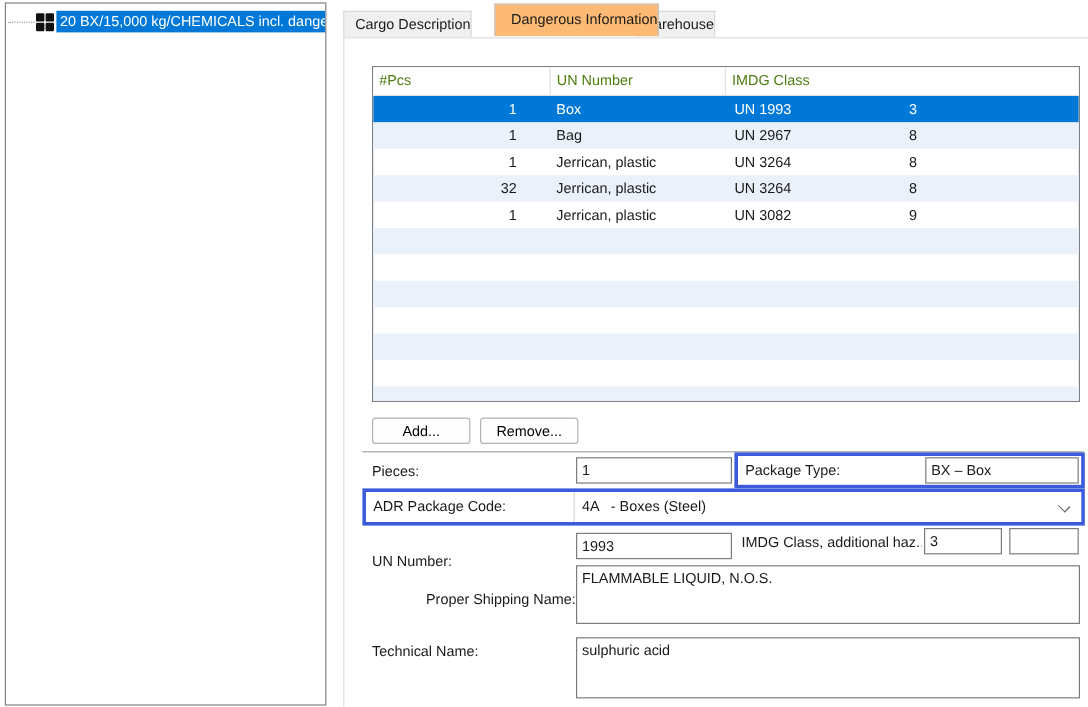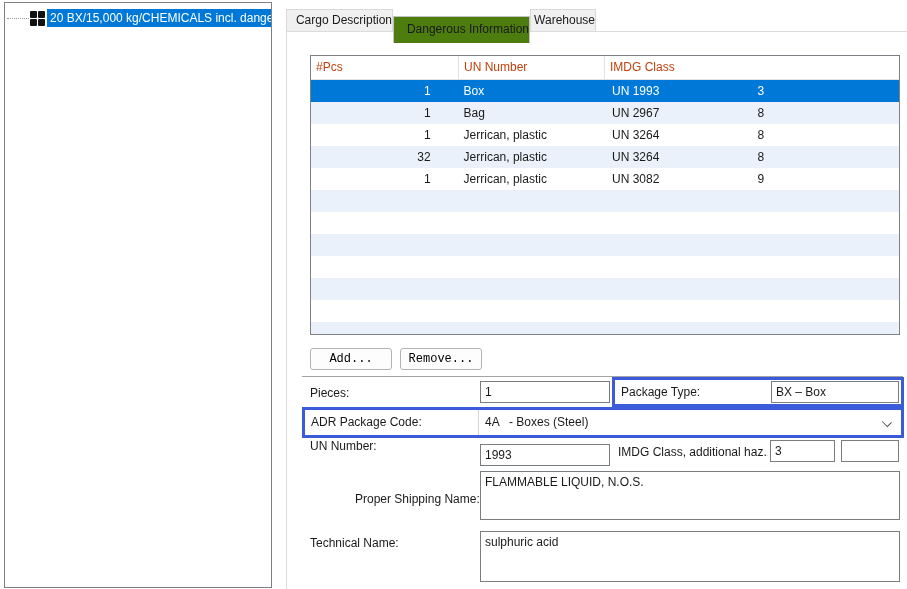--- a/index.html
+++ b/index.html
@@ -16,47 +16,47 @@
               display: grid; grid-template-columns: 7px 7px; grid-template-rows: 7px 7px;
               gap: 1px; align-content: center; justify-content: center; }
   .pkg-icon span { background: #111; border-radius: 1px; }
   .tree-label { background: #0078d7; color: #fff; padding: 2px 3px; white-space: nowrap;
                 overflow: hidden; flex: 1 1 auto; }
 
   
   .tab { position: absolute; text-align: right; cursor: default; }
   .tab.inactive { top: 9px; height: 22px; line-height: 21px; background: #f0f0f0;
                   border: 1px solid #d9d9d9; border-bottom: none; z-index: 1; }
-  .tab.active { top: 16px; height: 27px; line-height: 25px; background: #4d7c0f;
-                border: 1px solid #c3c3c3; border-bottom: none; z-index: 3; }
+  .tab.active { top: 3px; height: 27px; line-height: 25px; background: #fdba74;
+                border: 1px solid #c3c3c3; border-bottom: none; z-index: 3; margin-left: 19px; }
   .tab-cargo { left: 286px; width: 107px; }
   .tab-dangerous { left: 393px; width: 137px; }
   .tab-warehouse { left: 530px; width: 66px; }
   .tab-page { position: absolute; left: 286px; top: 31px; width: 621px; height: 558px;
               border-left: 1px solid #dcdcdc; border-top: 1px solid #dcdcdc;
               background: #ffffff; z-index: 0; }
 
   
   .grid { position: absolute; left: 310px; top: 55px; width: 590px; height: 280px;
           border: 1px solid #7d8085; background: #fff; overflow: hidden; z-index: 2; }
   .grid-header { display: flex; height: 24px; border-bottom: 1px solid #e2e2e2; background: #fff; }
-  .grid-header .hc { line-height: 23px; padding-left: 5px; border-right: 1px solid #e2e2e2; color: #c2410c; }
+  .grid-header .hc { line-height: 23px; padding-left: 5px; border-right: 1px solid #e2e2e2; color: #4d7c0f; }
   .grid-header .hc:last-child { border-right: none; }
   .c1 { width: 148px; } .c2 { width: 149px; } .c3 { width: 146px; } .c4 { width: 147px; }
   .grid-row { display: flex; height: 22px; line-height: 22px; }
   .grid-row .cell { overflow: hidden; white-space: nowrap; }
   .grid-row .cell.c1 { text-align: right; padding-right: 28px; }
   .grid-row .cell.c2, .grid-row .cell.c3, .grid-row .cell.c4 { padding-left: 5px; }
   .grid-row.alt { background: #eaf1fa; }
   .grid-row.selected { background: #0078d7; color: #ffffff; }
 
   
   .btn { position: absolute; top: 348px; height: 22px; background: #fdfdfd;
          border: 1px solid #b3b3b3; border-radius: 3px; font-size: 12px;
-         font-family: Liberation Mono, monospace; text-align: center; cursor: default; }
+         font-family: Liberation Sans, sans-serif; text-align: center; cursor: default; }
   .btn-add { left: 310px; width: 82px; }
   .btn-remove { left: 400px; width: 82px; }
 
   .separator { position: absolute; left: 302px; top: 376px; width: 601px; height: 0;
                border-top: 1px solid #a3a3a3; }
 
   
   .flabel { position: absolute; color: #1a1a1a; white-space: nowrap; }
   .tbox { position: absolute; border: 1px solid #7a7d80; background: #fff; padding: 0 0 0 4px;
           font-family: inherit; font-size: 12px; color: #1a1a1a; outline: none; }
@@ -72,21 +72,21 @@
   .adr-select { position: absolute; left: 173px; top: 0; right: 0; bottom: 0;
                 border-left: 1px solid #d6d6d6; background: #fff; cursor: default; padding-left: 15px; }
   .adr-value { position: absolute; left: 6px; top: 0; height: 25px; line-height: 25px; white-space: pre; }
   .chevron { position: absolute; right: 10px; top: 9px; width: 8px; height: 8px; }
   .chevron::before { content: ""; position: absolute; left: 0; top: 0; width: 7px; height: 7px;
                      border-right: 1px solid #555; border-bottom: 1px solid #555;
                      transform: rotate(45deg) scale(1, 0.8); transform-origin: 60% 40%; }
 
   .lbl-pieces { left: 310px; top: 386px; }
   .in-pieces { left: 480px; top: 381px; width: 130px; }
-  .lbl-un { left: 310px; top: 439px; }
+  .lbl-un { left: 310px; top: 461px; }
   .in-un { left: 480px; top: 444px; width: 130px; }
   .lbl-imdg { left: 618px; top: 445px; width: 150px; overflow: hidden; }
   .in-imdg1 { left: 770px; top: 440px; width: 65px; }
   .in-imdg2 { left: 841px; top: 440px; width: 58px; }
   .lbl-psn { left: 310px; top: 492px; margin-left: 45px; }
   .in-psn { left: 480px; top: 471px; width: 420px; height: 49px; }
   .lbl-tn { left: 310px; top: 536px; }
   .in-tn { left: 480px; top: 531px; width: 420px; height: 51px; }
 </style>
 </head>

